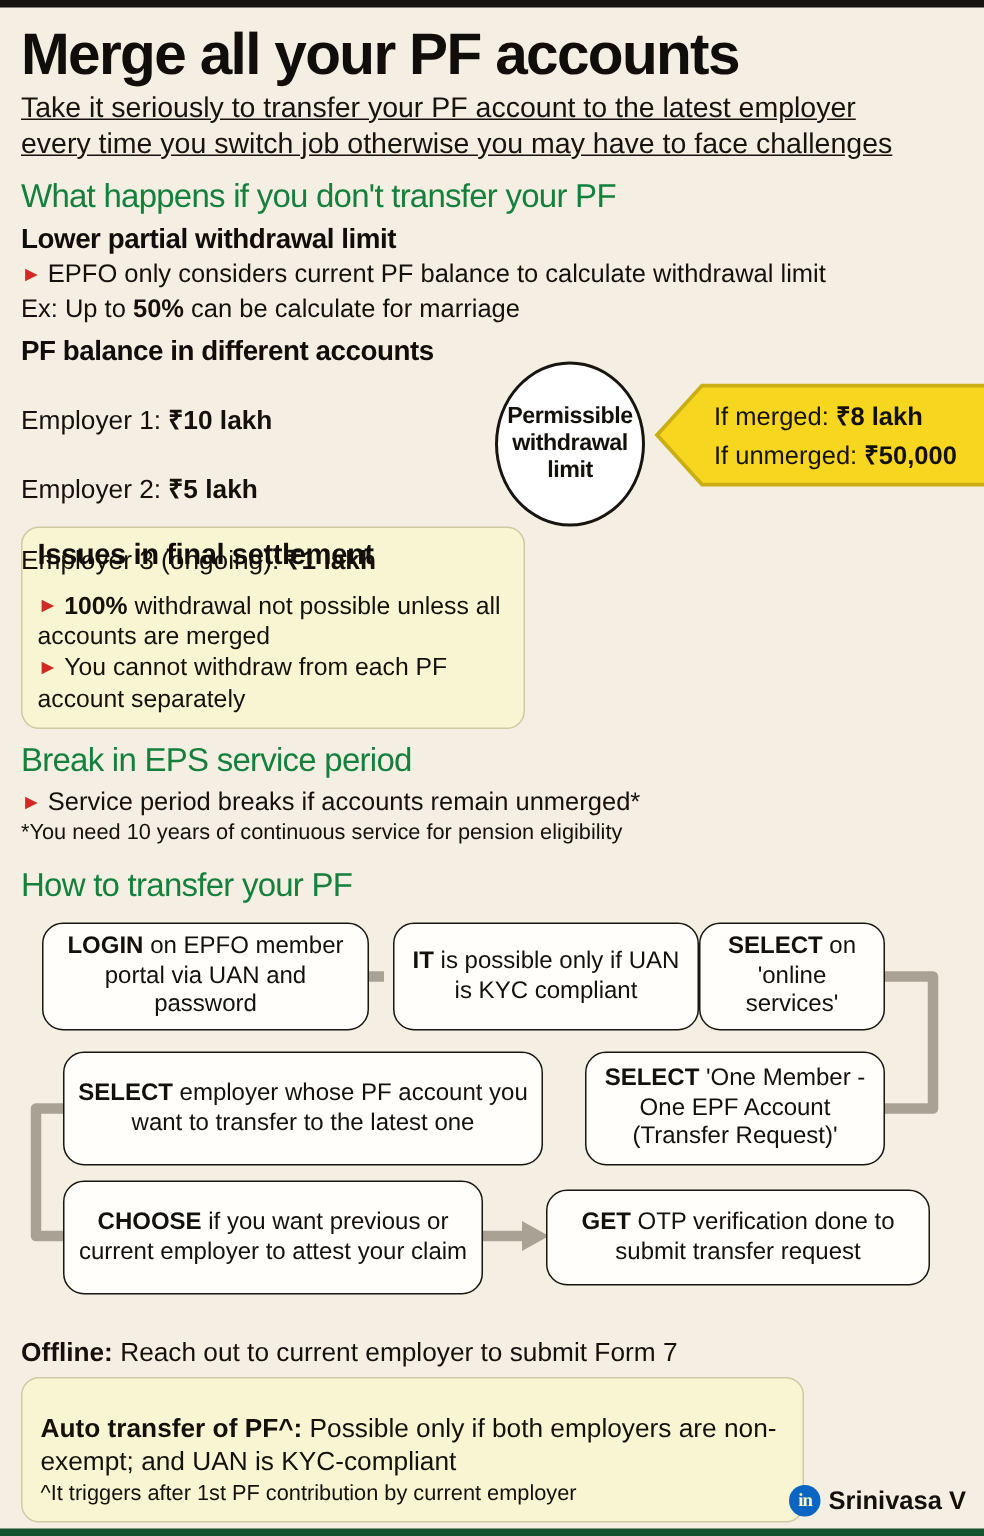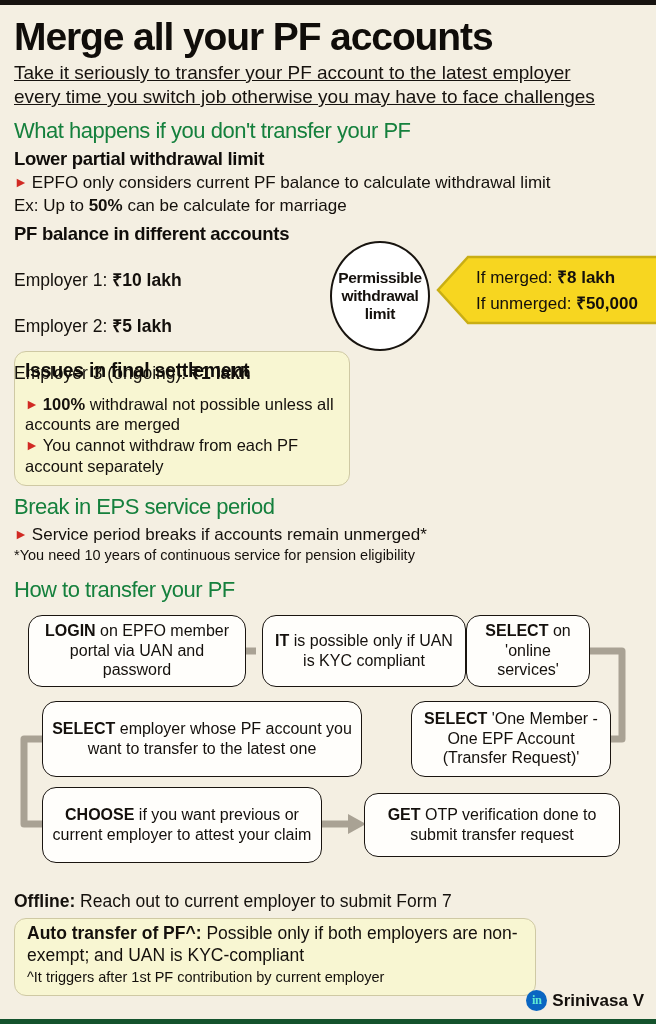--- a/index.html
+++ b/index.html
@@ -179,42 +179,42 @@
   
   .offline {
     font-size: 17.5px;
     margin: 2px 0 6px 0;
   }
   .offline b { font-weight: 700; }
   .auto-box {
     background: #f8f6d2;
     border: 1.5px solid #cfc9a4;
     border-radius: 12px;
-    padding: 3px 12px 8px 12px;
+    padding: 22px 12px 8px 12px;
     box-sizing: border-box;
     width: 522px;
   }
   .auto-box .l1 { font-size: 17.5px; line-height: 1.27; }
   .auto-box .l1 b { font-weight: 700; }
   .auto-box .l2 { font-size: 14.5px; line-height: 1.3; margin-top: 2px; }
 
   
   .credit {
     position: absolute;
     right: 12px;
     bottom: 8px;
     display: flex;
     align-items: center;
     gap: 5px;
   }
   .li-badge {
     width: 21px; height: 21px;
     border-radius: 50%;
     background: #0a66c2;
-    color: #5eead4;
+    color: #fef9c3;
     font-size: 12.5px;
     font-weight: 700;
     display: flex;
     align-items: center;
     justify-content: center;
     font-family: "Liberation Serif", serif;
     letter-spacing: -0.5px;
   }
   .credit-name {
     font-size: 17px;
@@ -337,21 +337,21 @@
       </div>
 
       <div class="node" style="left:248px; top:6px;   width:204px; height:72px;">
         <span><b>IT</b><span> is possible only if UAN is KYC compliant</span></span>
       </div>
 
       <div class="node" style="left:452px; top:6px;   width:124px; height:72px;">
         <span><b>SELECT</b><span> on 'online services'</span></span>
       </div>
 
-      <div class="node" style="left:376px; top:92px;  width:200px; height:76px;margin-left:21px;">
+      <div class="node" style="left:376px; top:92px;  width:200px; height:76px;">
         <span><b>SELECT</b><span> 'One Member - One EPF Account (Transfer Request)'</span></span>
       </div>
 
       <div class="node" style="left:28px;  top:92px;  width:320px; height:76px;">
         <span><b>SELECT</b><span> employer whose PF account you want to transfer to the latest one</span></span>
       </div>
 
       <div class="node" style="left:28px;  top:178px; width:280px; height:76px;">
         <span><b>CHOOSE</b><span> if you want previous or current employer to attest your claim</span></span>
       </div>

